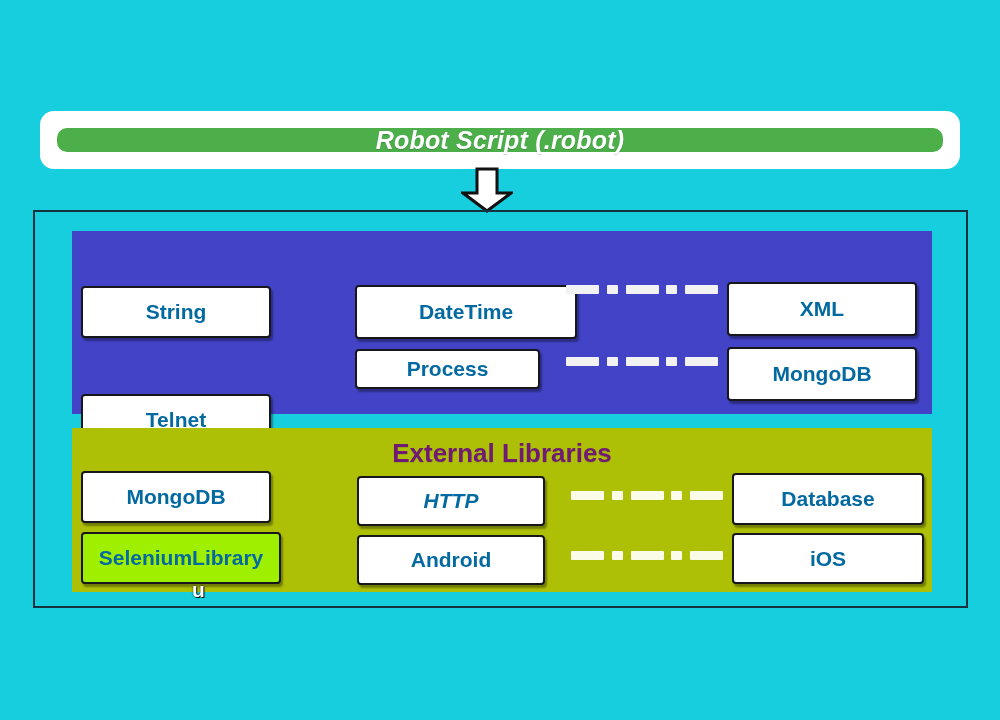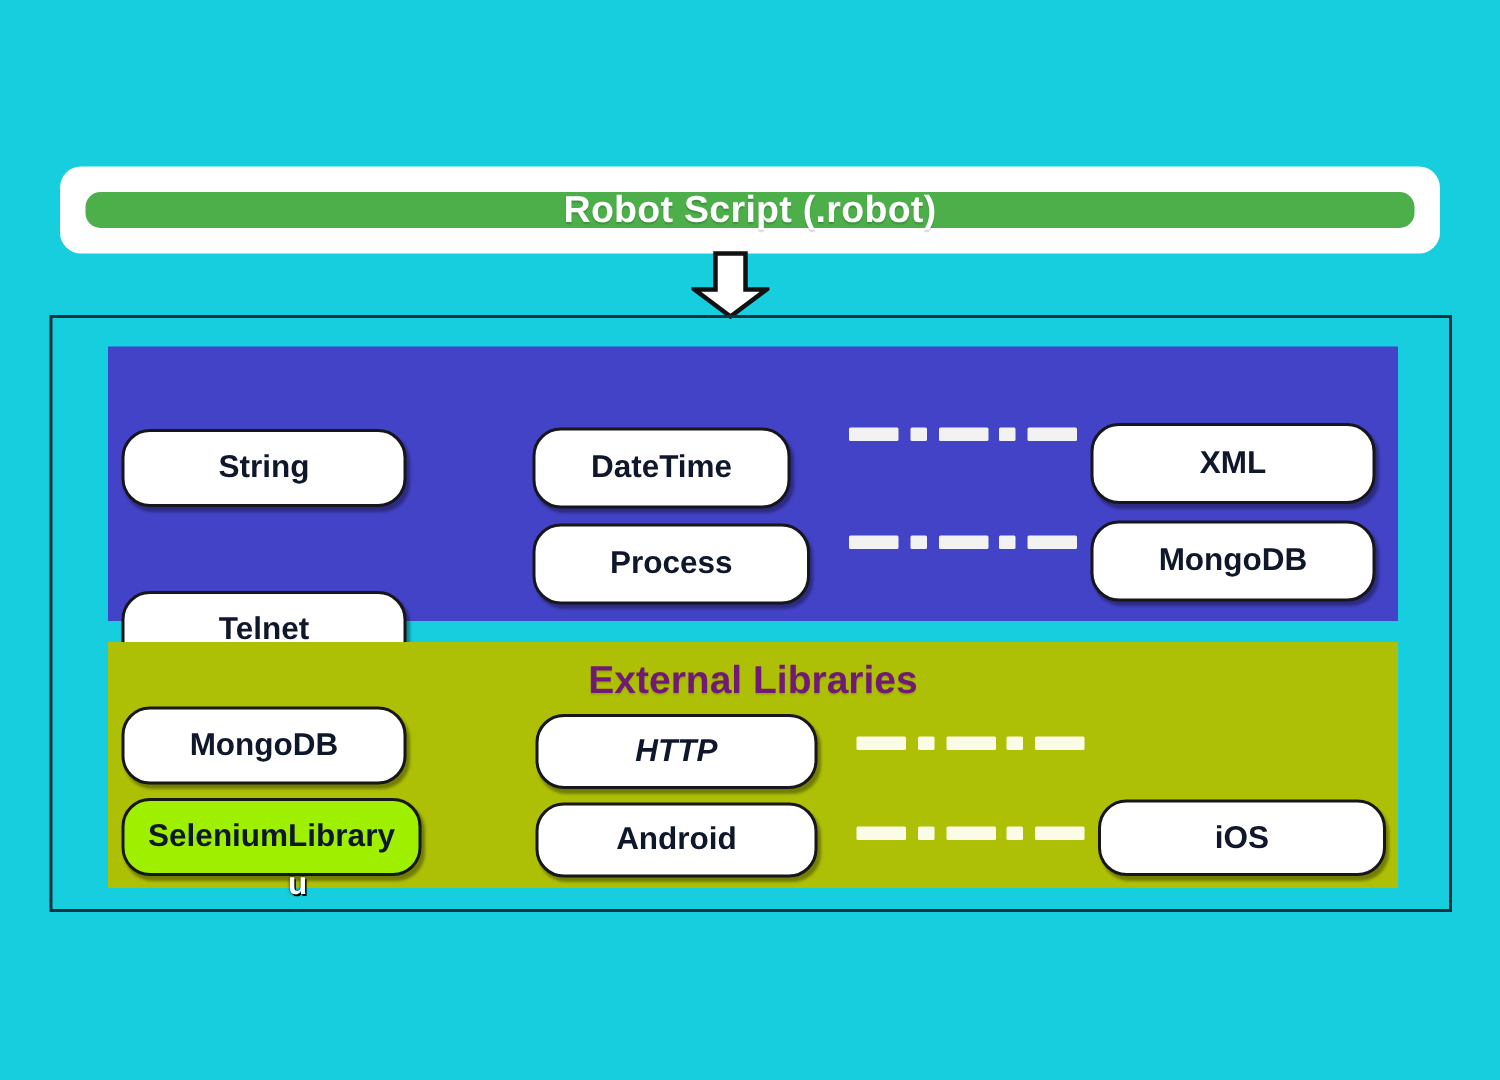--- a/index.html
+++ b/index.html
@@ -27,20 +27,21 @@
   .script-bar-wrap {
     position: absolute;
     left: 40px;
     top: 111px;
     width: 920px;
     height: 58px;
     background: #ffffff;
     border-radius: 14px;
     box-sizing: border-box;
     padding: 17px;
+    font-style: italic;
   }
   .script-bar {
     width: 100%;
     height: 100%;
     background: #4caf4a;
     border-radius: 10px;
     display: flex;
     align-items: center;
     justify-content: center;
     color: #ffffff;
@@ -101,25 +102,25 @@
     font-weight: bold;
     text-shadow: 0 1px 1px rgba(0,0,0,0.12);
   }
 
   
   .chip {
     position: absolute;
     box-sizing: border-box;
     background: #ffffff;
     border: 2.5px solid #16161b;
-    border-radius: 19px;
+    border-radius: 4px;
     display: flex;
     align-items: center;
     justify-content: center;
-    color: #0f172a;
+    color: #0369a1;
     font-size: 21px;
     font-weight: bold;
     box-shadow: 2px 3px 2px rgba(0,0,0,0.35);
     white-space: nowrap;
   }
   .chip.highlight {
     background: #9ef000;
   }
 
   
@@ -162,32 +163,32 @@
     <svg width="52" height="46" viewBox="0 0 52 46" xmlns="http://www.w3.org/2000/svg">
       <polygon points="16,2 36,2 36,26 50,26 26,44 2,26 16,26" fill="#ffffff" stroke="#111111" stroke-width="3" stroke-linejoin="miter"></polygon>
     </svg>
   </div>
 
   <div class="frame"></div>
 
   <div class="panel-blue">
 
     <div class="chip" style="left:9px; top:55px; width:190px; height:52px;">String</div>
-    <div class="chip" style="left:283px; top:54px; width:172px; height:54px;">DateTime</div>
+    <div class="chip" style="left:283px; top:54px; width:222px; height:54px;">DateTime</div>
     <div class="dashline" style="left:494px; top:54px; width:152px;">
       <i class="dash"></i>
         <i class="dot"></i>
         <i class="dash"></i>
         <i class="dot"></i>
         <i class="dash"></i>
     </div>
     <div class="chip" style="left:655px; top:51px; width:190px; height:54px;">XML</div>
 
     <div class="chip" style="left:9px; top:119px; width:190px; height:52px;margin-top:44px;">Telnet</div>
-    <div class="chip" style="left:283px; top:118px; width:185px; height:54px;">Process</div>
+    <div class="chip" style="left:283px; top:118px; width:185px; height:40px;">Process</div>
     <div class="dashline" style="left:494px; top:126px; width:152px;">
       <i class="dash"></i>
         <i class="dot"></i>
         <i class="dash"></i>
         <i class="dot"></i>
         <i class="dash"></i>
     </div>
     <div class="chip" style="left:655px; top:116px; width:190px; height:54px;">MongoDB</div>
   </div>
 
@@ -196,20 +197,21 @@
 
     <div class="chip" style="left:9px; top:43px; width:190px; height:52px;">MongoDB</div>
     <div class="chip" style="left:285px; top:48px; width:188px; height:50px;font-style:italic;">HTTP</div>
     <div class="dashline olive" style="left:499px; top:63px; width:152px;">
       <i class="dash"></i>
         <i class="dot"></i>
         <i class="dash"></i>
         <i class="dot"></i>
         <i class="dash"></i>
     </div>
+    <div class="chip" style="left:660px; top:45px; width:192px; height:52px;">Database</div>
 
     <div class="chip highlight" style="left:9px; top:104px; width:200px; height:52px;">SeleniumLibrary</div>
     <div class="chip" style="left:285px; top:107px; width:188px; height:50px;">Android</div>
     <div class="dashline olive" style="left:499px; top:123px; width:152px;">
       <i class="dash"></i>
         <i class="dot"></i>
         <i class="dash"></i>
         <i class="dot"></i>
         <i class="dash"></i>
     </div>

